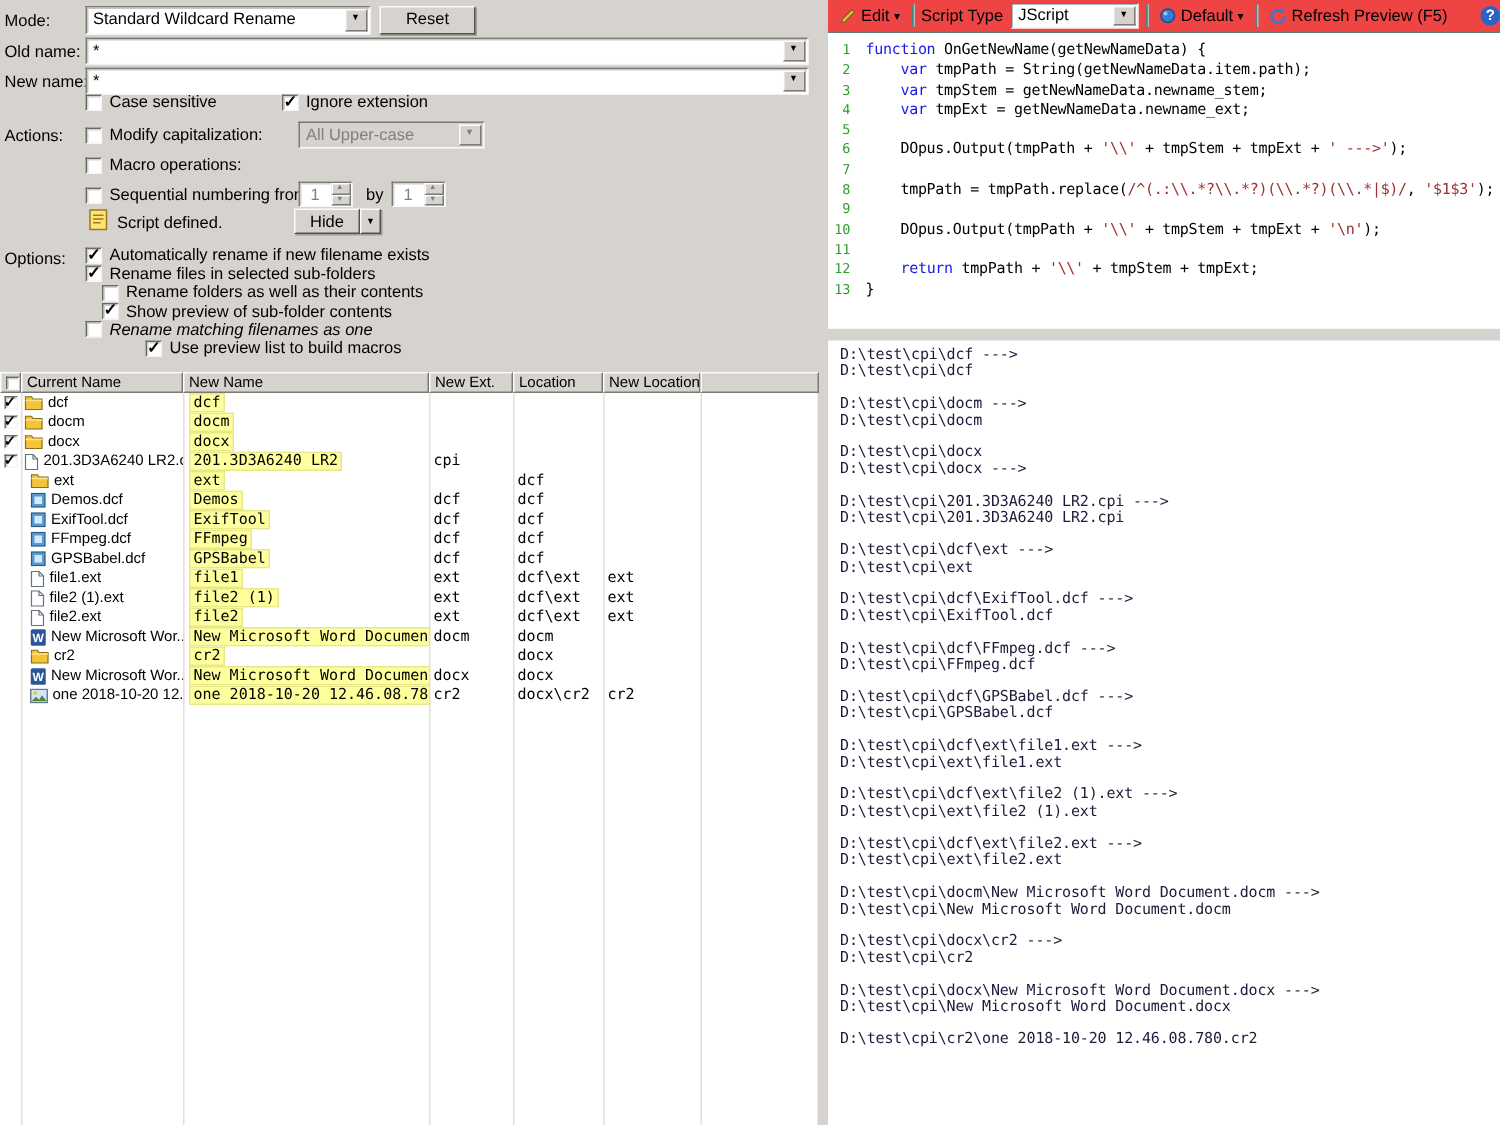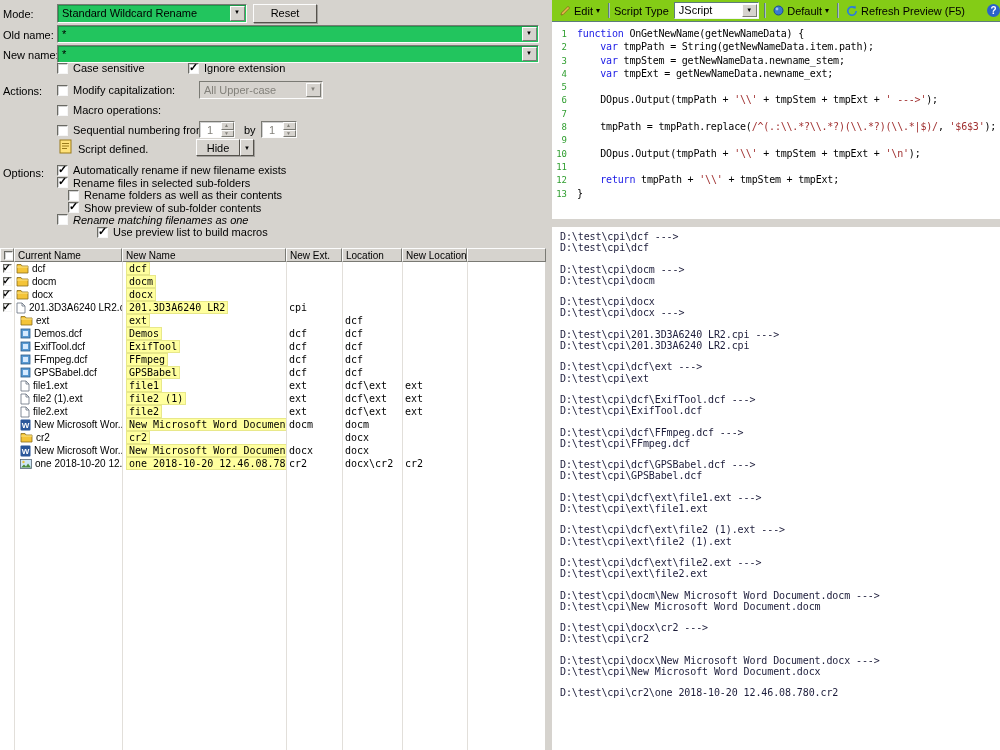--- a/index.html
+++ b/index.html
@@ -6,21 +6,21 @@
   html,body { width:1000px; height:750px; overflow:hidden; }
   body { font-family:"Liberation Sans", sans-serif; font-size:11px; color:#000; background:#d6d3ce; }
   .mono { font-family:"DejaVu Sans Mono", monospace; }
 
   .app { position:relative; width:1000px; height:750px; }
 
   
   .left-pane { position:absolute; left:0; top:0; width:546px; height:750px; background:#d6d3ce; }
   .lbl { position:absolute; white-space:nowrap; }
 
-  .field { position:absolute; background:#22c55e; border:1px solid; border-color:#7a7a74 #fcfcfc #fcfcfc #7a7a74; box-shadow:inset 1px 1px 0 rgba(0,0,0,0.22); }
+  .field { position:absolute; background:#ffffff; border:1px solid; border-color:#7a7a74 #fcfcfc #fcfcfc #7a7a74; box-shadow:inset 1px 1px 0 rgba(0,0,0,0.22); }
   .field .field-text { position:absolute; left:4px; top:2px; white-space:nowrap; }
   .field.disabled { background:#d6d3ce; color:#82807a; box-shadow:none; }
   .combo-btn { position:absolute; top:1px; right:1px; bottom:1px; width:15px; background:#d6d3ce; border:1px solid; border-color:#fcfcfc #7a7a74 #7a7a74 #fcfcfc; }
   .combo-btn::after { content:"▼"; position:absolute; left:3px; top:2px; font-size:6px; color:#000; }
   .combo-btn.dis::after { color:#82807a; }
 
   .btn { position:absolute; background:#d6d3ce; border:1px solid; border-color:#fcfcfc #55524c #55524c #fcfcfc; box-shadow:1px 1px 0 rgba(0,0,0,0.25); text-align:center; padding-top:2px; cursor:default; }
 
   .cb-row { position:absolute; display:flex; align-items:center; gap:5px; height:12px; white-space:nowrap; }
   .cb { width:11px; height:11px; background:#fff; border:1px solid; border-color:#6a6a64 #f6f6f6 #f6f6f6 #6a6a64; box-shadow:inset 1px 1px 0 rgba(0,0,0,0.18); position:relative; flex:none; }
@@ -49,21 +49,21 @@
   .c-name.ind { padding-left:6px; }
   .c-new  { width:164px; padding-left:4px; }
   .c-ext  { width:56px; padding-left:3px; }
   .c-loc  { width:60px; padding-left:3px; }
   .c-nloc { width:65px; padding-left:3px; }
   .yellow { background:#ffff9e; border:1px solid #e8e88a; padding:0 2px; line-height:11px; }
   .icon { display:inline-flex; flex:none; }
 
   
   .editor-pane { position:absolute; left:552px; top:0; width:448px; height:219px; background:#fff; }
-  .toolbar { position:absolute; left:0; top:0; right:0; height:22px; background:#84cc16; border-bottom:1px solid #5c7c7c; display:flex; align-items:center; padding-left:5px; gap:5px; font-size:11px; }
+  .toolbar { position:absolute; left:0; top:0; right:0; height:22px; background:#ef4444; border-bottom:1px solid #5c7c7c; display:flex; align-items:center; padding-left:5px; gap:5px; font-size:11px; }
   .tb-btn { display:flex; align-items:center; gap:3px; padding:1px 3px; white-space:nowrap; }
   .tb-label { white-space:nowrap; }
   .tb-sep { width:1px; height:15px; background:#5c7c7c; box-shadow:1px 0 0 #a9c2c2; flex:none; }
   .tb-combo { position:relative; width:106px; height:17px; background:#fff; border:1px solid; border-color:#5c7c7c #eef4f4 #eef4f4 #5c7c7c; padding:1px 18px 0 4px; white-space:nowrap; }
   .menu-arrow { font-size:8px; }
   .help-circle { width:13px; height:13px; border-radius:50%; background:#2a62c8; color:#fff; font-size:10px; font-weight:bold; display:flex; align-items:center; justify-content:center; margin-left:14px; flex:none; }
 
   .code-area { position:absolute; left:0; top:22px; right:0; bottom:0; background:#fff; padding-top:5px; overflow:hidden; }
   .code-line { display:flex; height:13.3px; line-height:13.3px; white-space:pre; font-family:"DejaVu Sans Mono", monospace; font-size:10px; }
   .gutter { width:17px; text-align:right; color:#2f9e2f; flex:none; font-size:9px; padding-right:2px; line-height:14px; }
@@ -546,21 +546,21 @@
         </span>
     </div>
     <div class="code-area" id="code-area">
         <div class="code-line"><span class="gutter">1</span><span class="code-text"><span class="seg-kw">function</span><span class="seg-pl"> OnGetNewName(getNewNameData) {</span></span></div>
         <div class="code-line"><span class="gutter">2</span><span class="code-text"><span class="seg-pl">    </span><span class="seg-kw">var</span><span class="seg-pl"> tmpPath = String(getNewNameData.item.path);</span></span></div>
         <div class="code-line"><span class="gutter">3</span><span class="code-text"><span class="seg-pl">    </span><span class="seg-kw">var</span><span class="seg-pl"> tmpStem = getNewNameData.newname_stem;</span></span></div>
         <div class="code-line"><span class="gutter">4</span><span class="code-text"><span class="seg-pl">    </span><span class="seg-kw">var</span><span class="seg-pl"> tmpExt = getNewNameData.newname_ext;</span></span></div>
         <div class="code-line"><span class="gutter">5</span><span class="code-text"></span></div>
         <div class="code-line"><span class="gutter">6</span><span class="code-text"><span class="seg-pl">    DOpus.Output(tmpPath + </span><span class="seg-str">'\\'</span><span class="seg-pl"> + tmpStem + tmpExt + </span><span class="seg-str">' ---&gt;'</span><span class="seg-pl">);</span></span></div>
         <div class="code-line"><span class="gutter">7</span><span class="code-text"></span></div>
-        <div class="code-line"><span class="gutter">8</span><span class="code-text"><span class="seg-pl">    tmpPath = tmpPath.replace(</span><span class="seg-str">/^(.:\\.*?\\.*?)(\\.*?)(\\.*|$)/</span><span class="seg-pl">, </span><span class="seg-str">'$6$3'</span><span class="seg-pl">);</span></span></div>
+        <div class="code-line"><span class="gutter">8</span><span class="code-text"><span class="seg-pl">    tmpPath = tmpPath.replace(</span><span class="seg-str">/^(.:\\.*?\\.*?)(\\.*?)(\\.*|$)/</span><span class="seg-pl">, </span><span class="seg-str">'$1$3'</span><span class="seg-pl">);</span></span></div>
         <div class="code-line"><span class="gutter">9</span><span class="code-text"></span></div>
         <div class="code-line"><span class="gutter">10</span><span class="code-text"><span class="seg-pl">    DOpus.Output(tmpPath + </span><span class="seg-str">'\\'</span><span class="seg-pl"> + tmpStem + tmpExt + </span><span class="seg-str">'\n'</span><span class="seg-pl">);</span></span></div>
         <div class="code-line"><span class="gutter">11</span><span class="code-text"></span></div>
         <div class="code-line"><span class="gutter">12</span><span class="code-text"><span class="seg-pl">    </span><span class="seg-kw">return</span><span class="seg-pl"> tmpPath + </span><span class="seg-str">'\\'</span><span class="seg-pl"> + tmpStem + tmpExt;</span></span></div>
         <div class="code-line"><span class="gutter">13</span><span class="code-text"><span class="seg-pl">}</span></span></div>
       </div>
   </div>
 
   <div class="output" id="output">
       <div class="pair">

